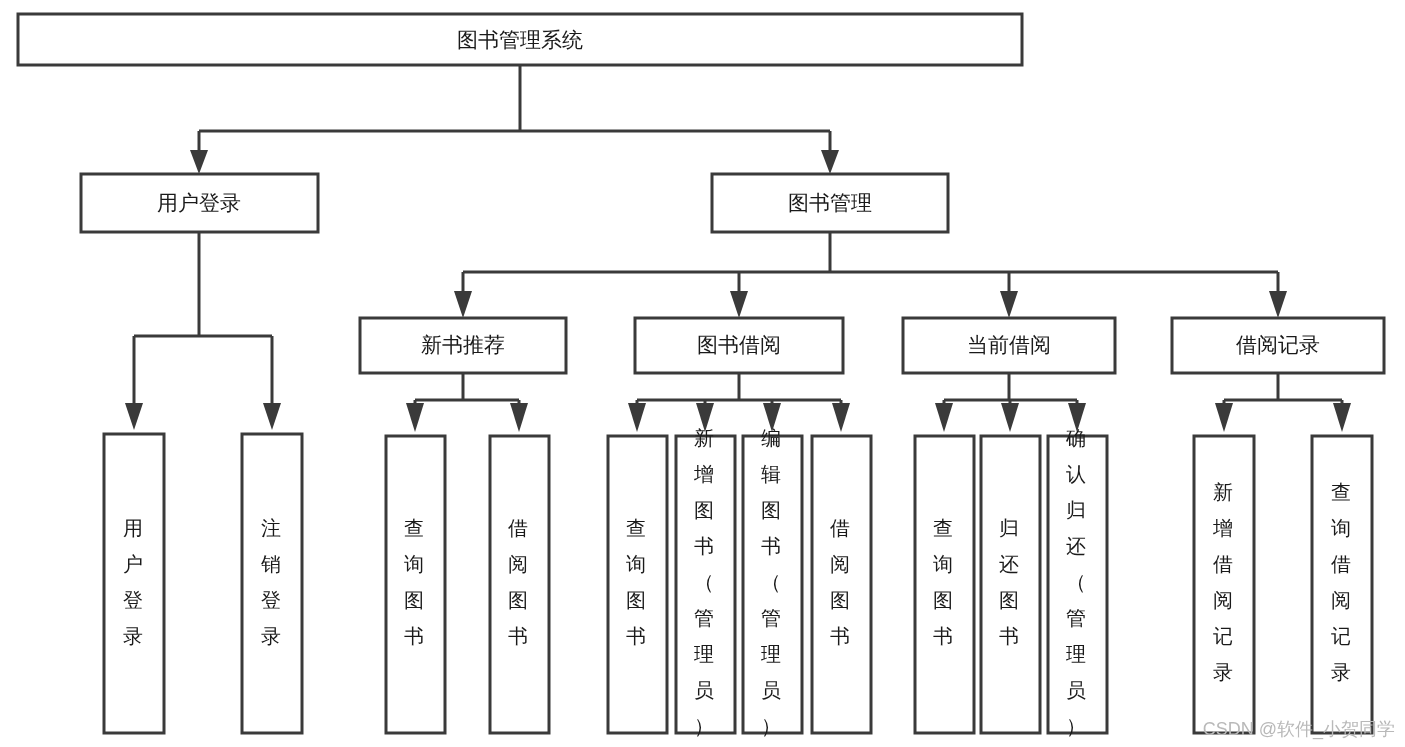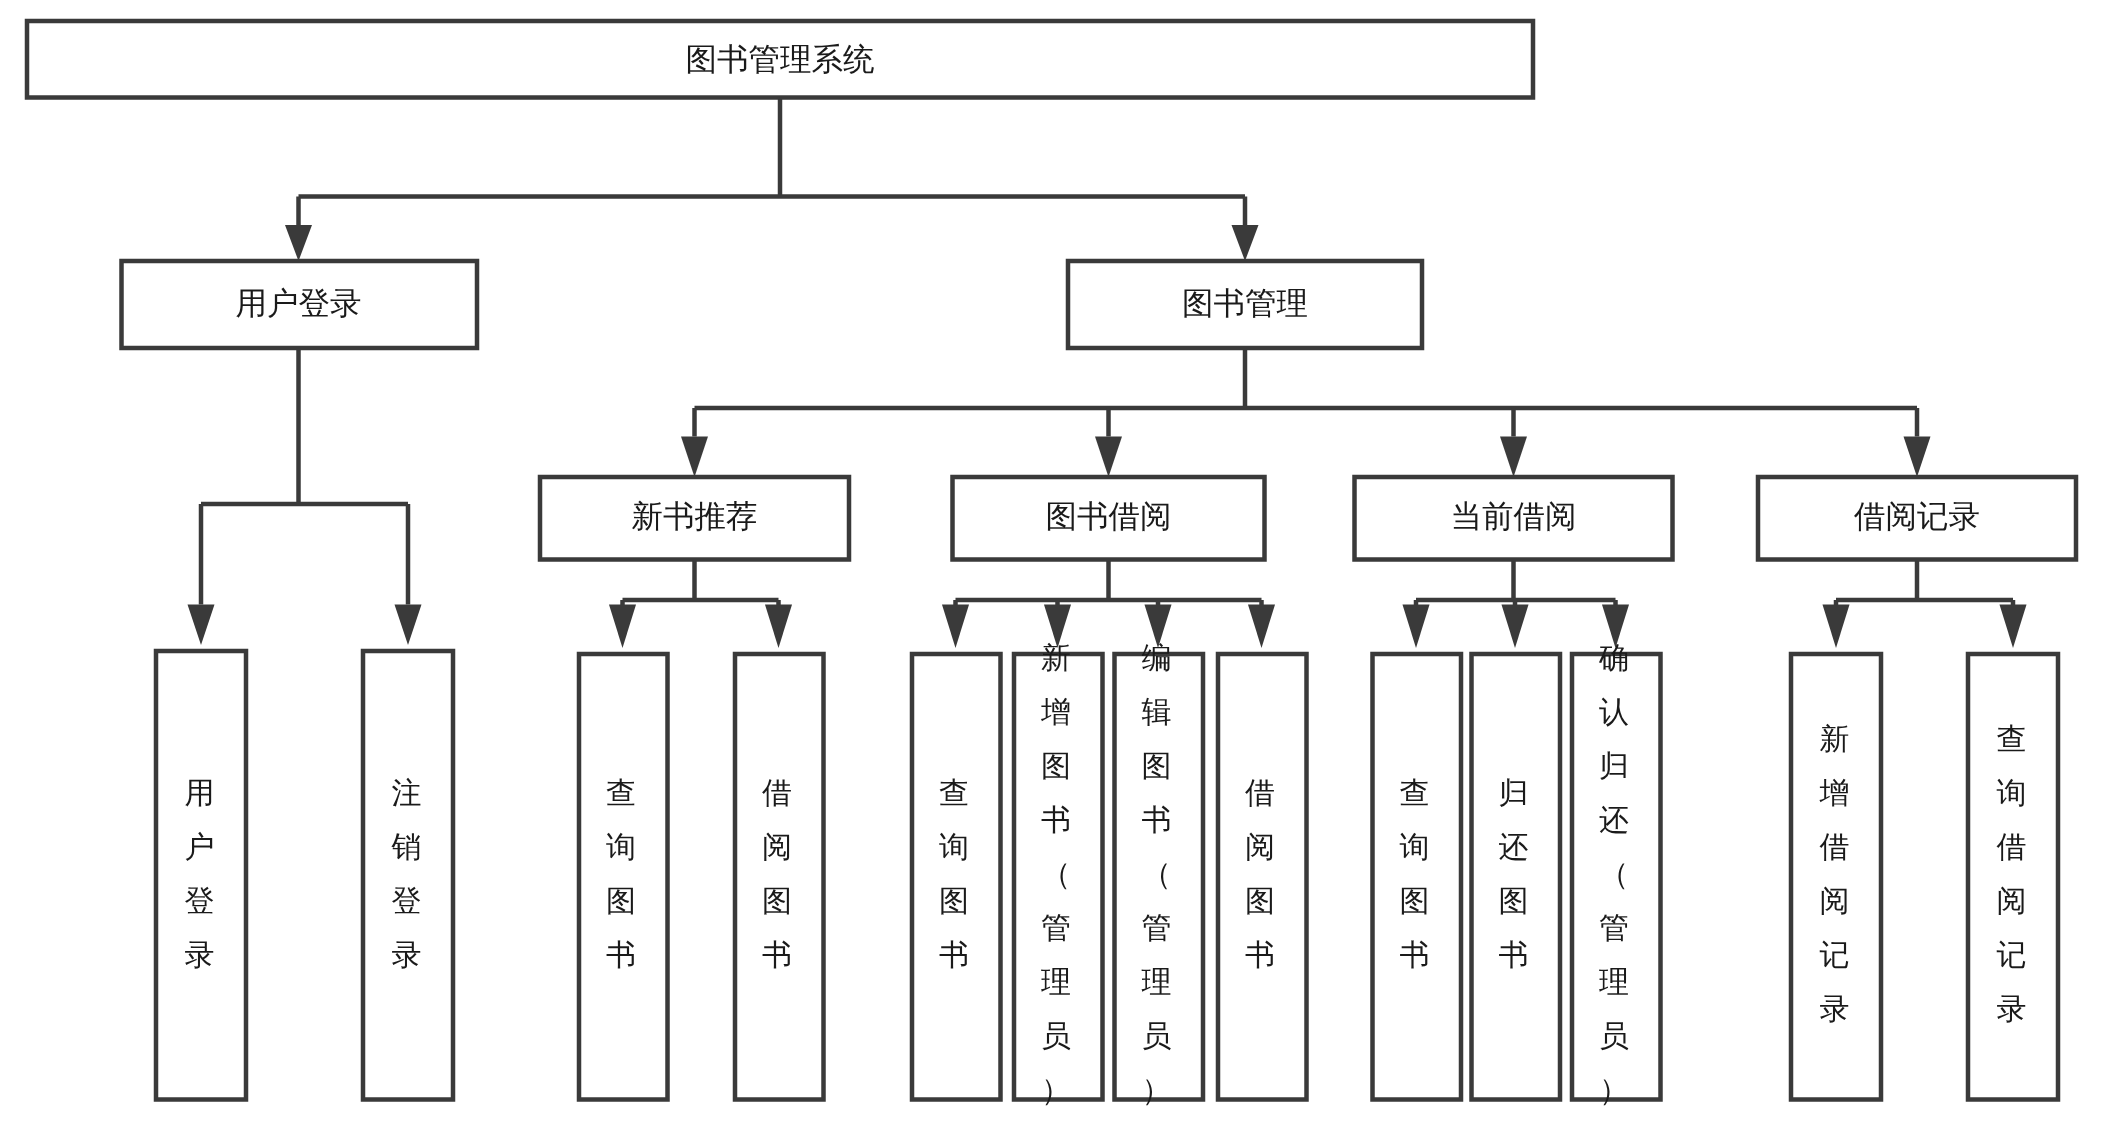--- a/index.html
+++ b/index.html
@@ -209,14 +209,15 @@
       <text class="node-label vertical" x="1224" y="584"><tspan x="1224" y="494">新</tspan><tspan x="1224" y="530">增</tspan><tspan x="1224" y="566">借</tspan><tspan x="1224" y="602">阅</tspan><tspan x="1224" y="638">记</tspan><tspan x="1224" y="674">录</tspan></text>
     </g>
 
     <g>
       <rect class="node-box" x="1312" y="436" width="60" height="297"></rect>
       <text class="node-label vertical" x="1342" y="584"><tspan x="1342" y="494">查</tspan><tspan x="1342" y="530">询</tspan><tspan x="1342" y="566">借</tspan><tspan x="1342" y="602">阅</tspan><tspan x="1342" y="638">记</tspan><tspan x="1342" y="674">录</tspan></text>
     </g>
 
   </svg>
 
+  <div class="watermark">CSDN @软件_小贺同学</div>
 
 </div>
 
 </body></html>

